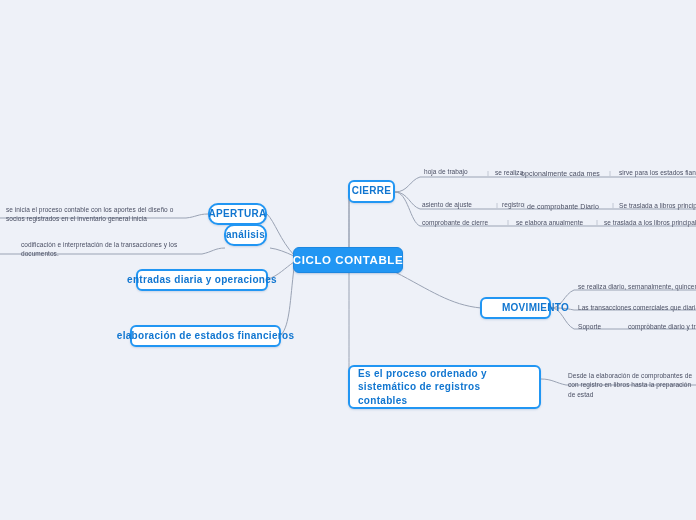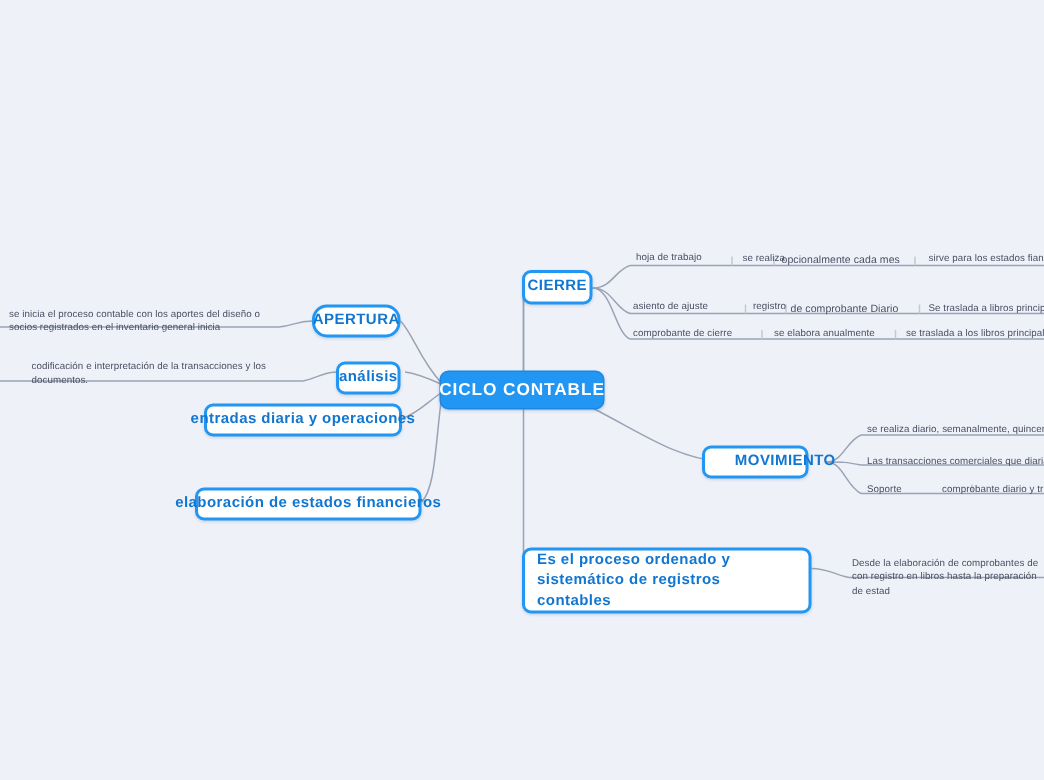--- a/index.html
+++ b/index.html
@@ -149,33 +149,33 @@
   </svg>
 
   <div class="node central" style="left:293px; top:247px; width:110px; height:26px;">
     <span>CICLO CONTABLE</span>
   </div>
 
   <div class="node branch" style="left:348px; top:180px; width:47px; height:23px;">
     <span>CIERRE</span>
   </div>
 
-  <div class="node branch" style="left:468px; top:297px; width:71px; height:22px;padding-left:40px;">
+  <div class="node branch" style="left:480px; top:297px; width:71px; height:22px;padding-left:40px;">
     <span>MOVIMIENTO</span>
   </div>
 
   <div class="node branch wrap" style="left:348px; top:365px; width:193px; height:29px;">
     <span>Es el proceso ordenado y sistemático de registros contables</span>
   </div>
 
   <div class="node branch" style="left:208px; top:203px; width:59px; height:22px;border-radius:10px;">
     <span>APERTURA</span>
   </div>
 
-  <div class="node branch" style="left:224px; top:241px; width:43px; height:22px;">
+  <div class="node branch" style="left:224px; top:224px; width:43px; height:22px;border-radius:10px;">
     <span>análisis</span>
   </div>
 
   <div class="node branch" style="left:130px; top:325px; width:151px; height:22px;">
     <span>elaboración de estados financieros</span>
   </div>
 
   <div class="node branch" style="left:136px; top:269px; width:132px; height:22px;">
     <span>entradas diaria y operaciones</span>
   </div>

